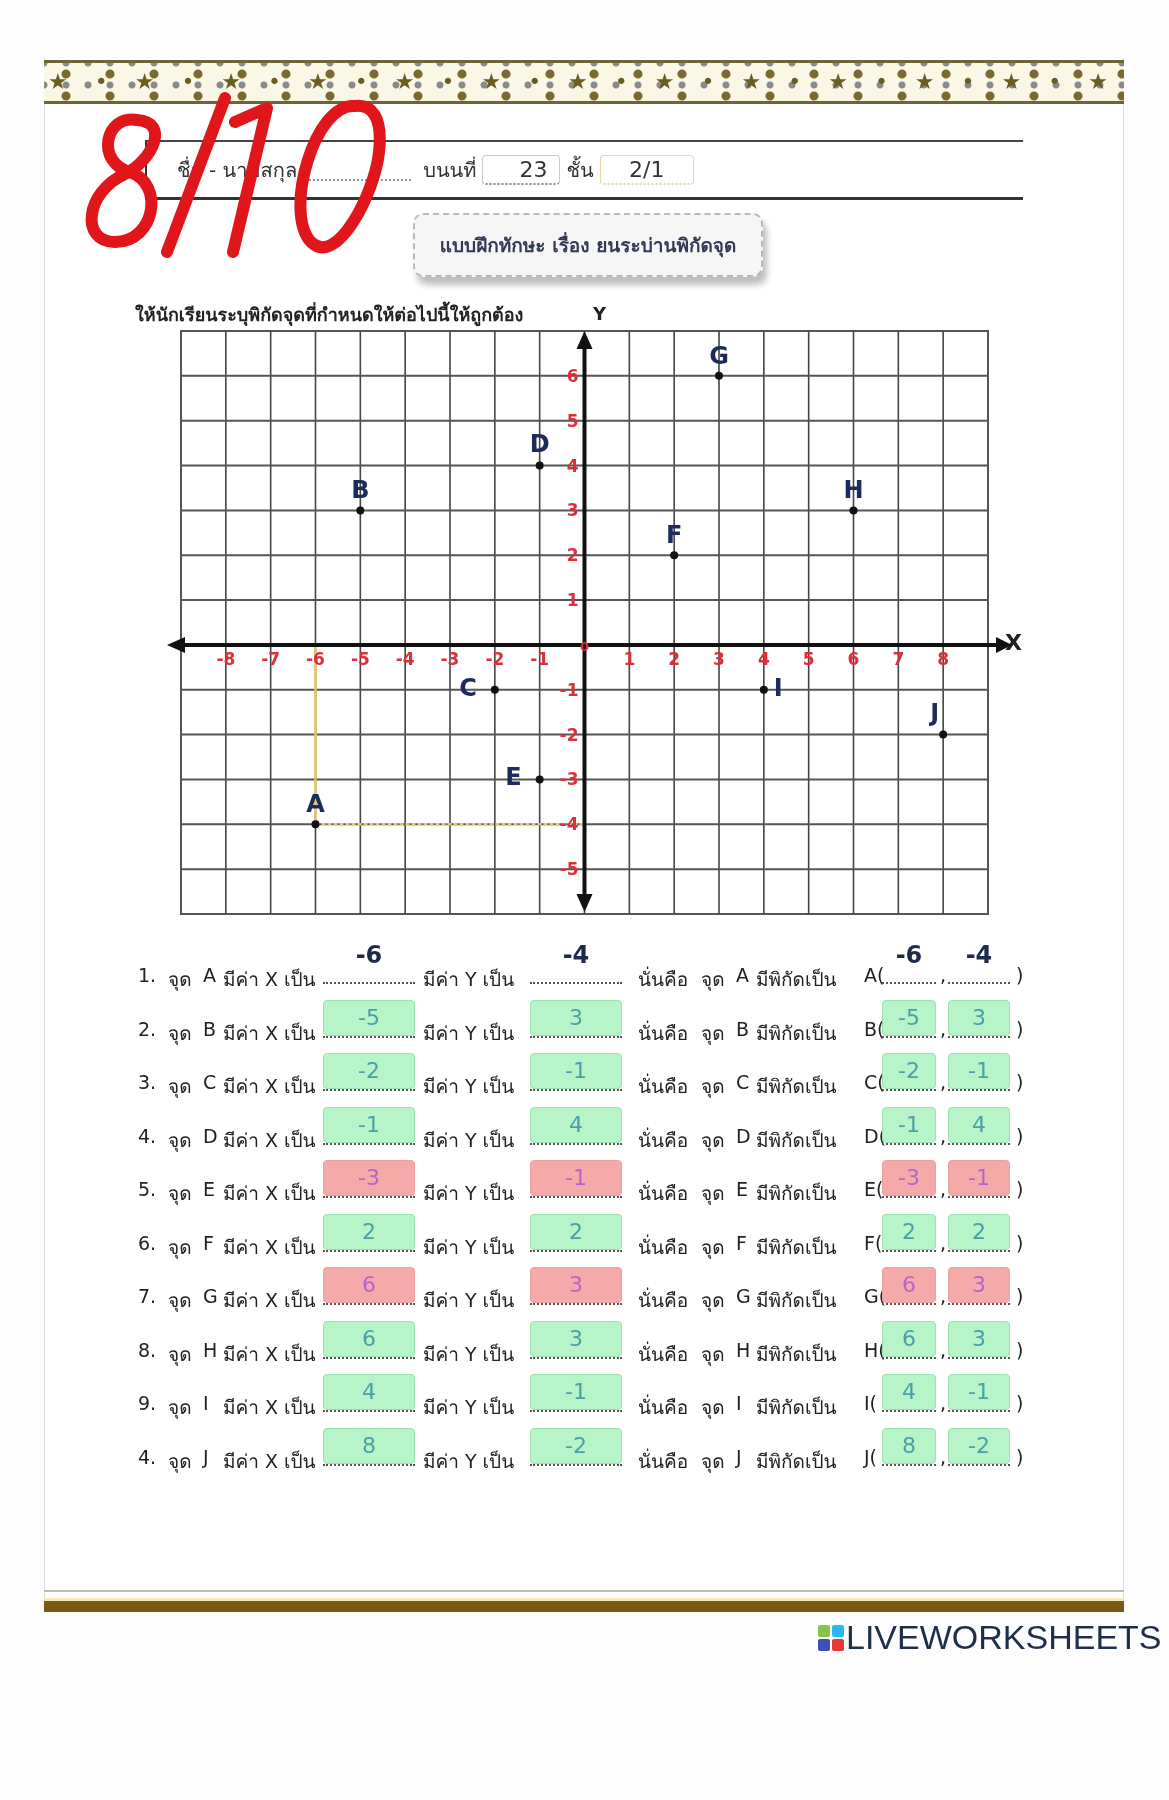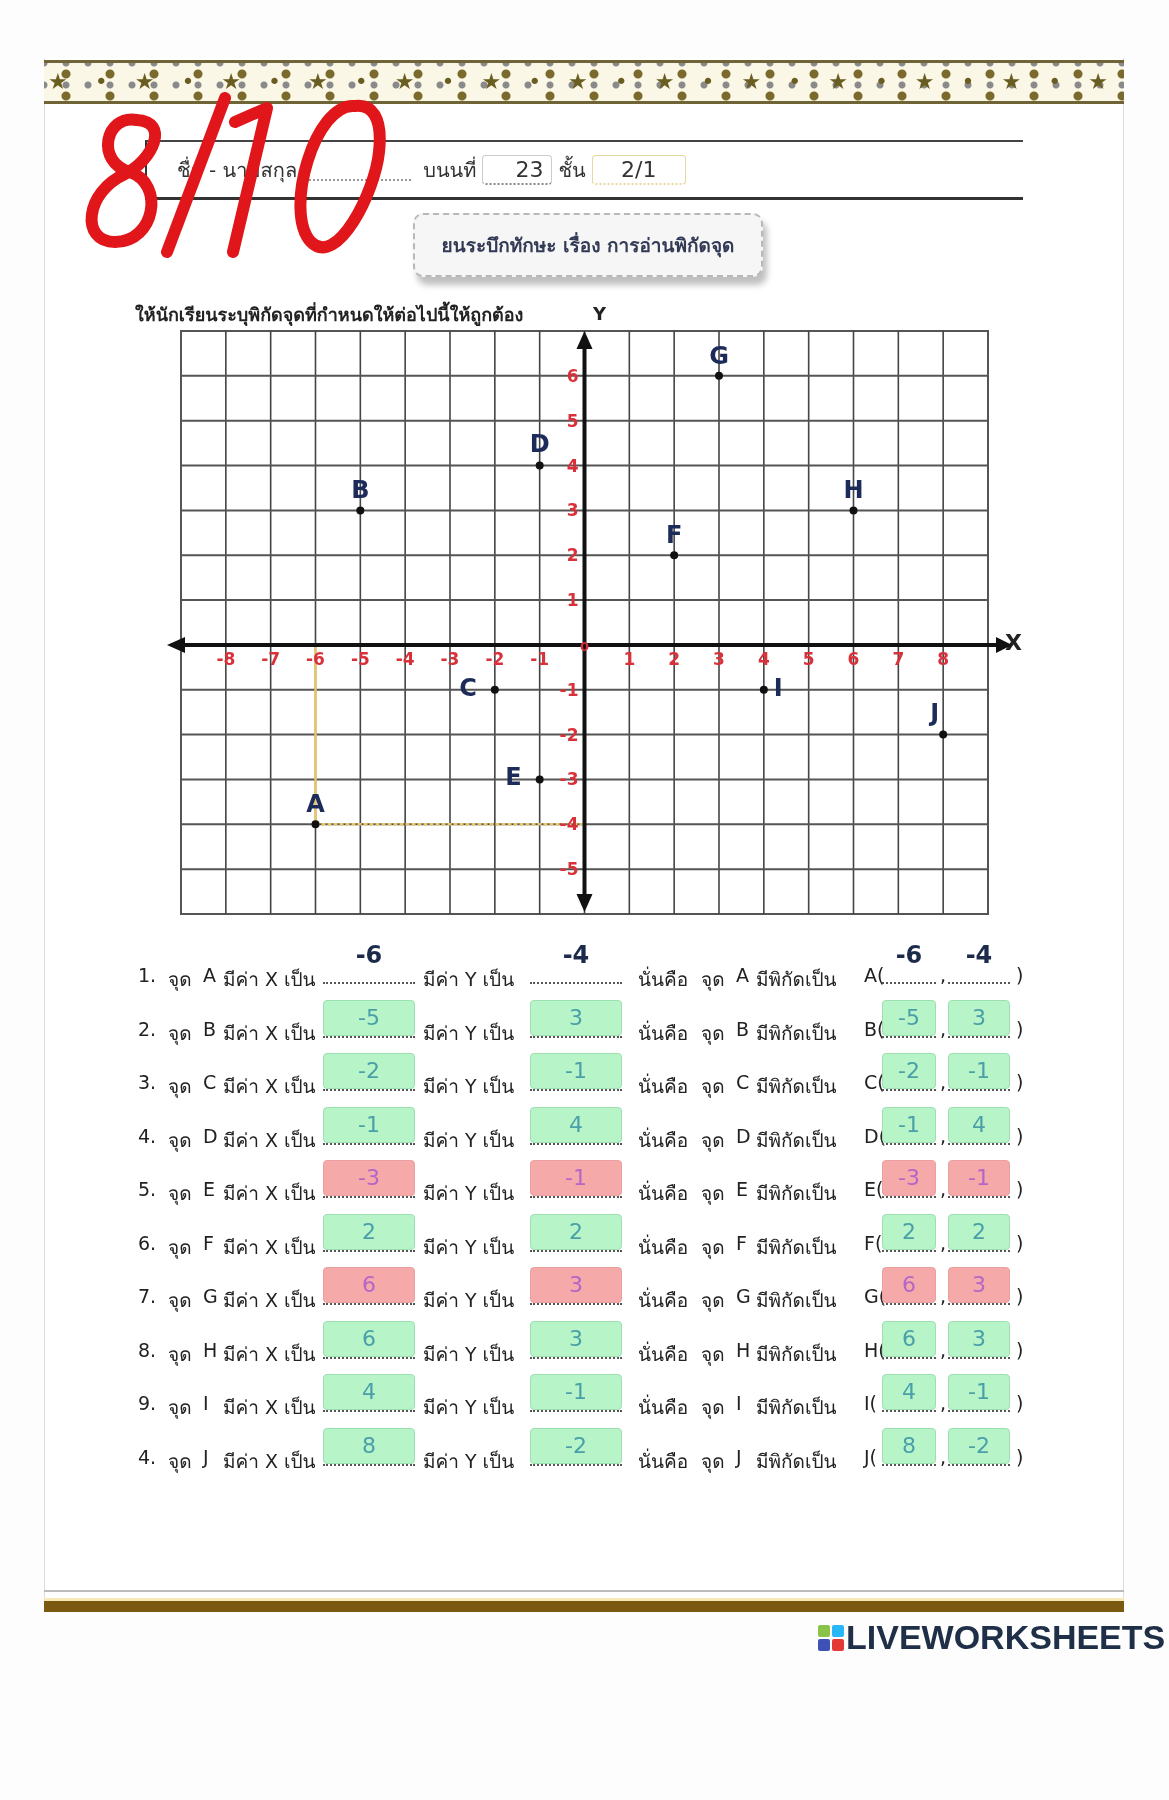--- a/index.html
+++ b/index.html
@@ -21,21 +21,21 @@
                       color: #6a5d22; font-size: 22px; line-height: 38px; letter-spacing: 10px; padding-left: 4px; }
 
   .name-bar { position: absolute; left: 145px; top: 140px; width: 878px; height: 60px;
               border-top: 2px solid #444; border-bottom: 3px solid #333; border-left: 2px solid #333;
               background: #fff; display: flex; align-items: center; font-size: 20px; color: #333; }
   .name-bar .lbl { margin-left: 30px; }
   .name-bar .dots { display: inline-block; width: 110px; border-bottom: 2px dotted #999; margin: 0 4px; height: 22px; }
   .field { display: inline-block; border: 1px solid #ccc; border-radius: 4px; border-bottom: 2px dotted #888;
            padding: 0 8px; height: 30px; line-height: 28px; font-size: 20px; color: #333; background: #fff; }
   .field.name { width: 295px; text-align: left; text-decoration: underline; }
-  .field.num { width: 70px; text-align: center; margin: 0 6px; font-size: 22px; padding-left: 32px; }
+  .field.num { width: 78px; text-align: center; margin: 0 6px; font-size: 22px; padding-left: 32px; }
   .field.cls { width: 94px; text-align: center; margin-left: 6px; border-color: #e5d9a0; font-size: 22px; }
 
   .score { position: absolute; left: 75px; top: 92px; width: 360px; height: 170px; pointer-events: none; }
   .score svg { width: 100%; height: 100%; }
   .score-text { position: absolute; left: 0; top: 0; font-size: 150px; font-style: italic; color: transparent; }
 
   .title-box { position: absolute; left: 413px; top: 213px; width: 350px; height: 64px;
                border: 2px dashed #b8b8b8; border-radius: 10px; background: #f6f6f6;
                box-shadow: 4px 8px 6px rgba(0,0,0,0.25);
                display: flex; align-items: center; justify-content: center;
@@ -56,21 +56,21 @@
   .ans.ok { background: #b7f5c9; border: 1px solid #9be0b0; color: #4a9fa8; }
   .ans.bad { background: #f6a9a9; border: 1px solid #eaa0a0; color: #b466c8; }
   .ans.given { background: transparent; color: #1c2b4a; font-weight: bold; font-size: 24px; top: -12px; border: none; }
 
   .footer-line1 { position: absolute; left: 44px; top: 1590px; width: 1080px; height: 2px; background: #bbb; }
   .footer-band { position: absolute; left: 44px; top: 1598px; width: 1080px; height: 14px; background: #7a5a10;
                  border-top: 3px solid #f5e9b5; }
   .logo { position: absolute; left: 818px; top: 1618px; display: flex; align-items: center; }
   .logo .mark { width: 26px; height: 26px; display: grid; grid-template-columns: 1fr 1fr; gap: 2px; margin-right: 2px; }
   .logo .mark span { display: block; border-radius: 2px; }
-  .logo .word { font-family: "Liberation Sans", sans-serif; font-weight: bold; font-size: 34px; color: #1f2f47; letter-spacing: 0px; }
+  .logo .word { font-family: "Liberation Sans", sans-serif; font-weight: normal; font-size: 34px; color: #1f2f47; letter-spacing: 0px; }
 </style>
 </head>
 <body>
 
 <div class="sheet"></div>
 
 <div class="star-band">
   <div class="stars">★ • ★ • ★ • ★ • ★ • ★ • ★ • ★ • ★ • ★ • ★ • ★ • ★ • ★ • ★ • ★ • ★ • ★ • ★ • ★ • ★ • ★ • ★ • ★ • ★ • ★ • ★ • ★ • ★ • ★ •</div>
 </div>
 
@@ -92,21 +92,21 @@
       <path d="M150 6 L92 160"></path>
 
       <path d="M160 30 L192 16 L158 160"></path>
 
       <path d="M280 14 C240 10 208 120 236 150 C262 176 300 100 304 60 C308 24 296 12 280 14 Z"></path>
     </g>
   </svg>
   <span class="score-text">8/10</span>
 </div>
 
-<div class="title-box">ยนระบึกทักษะ  เรื่อง  การอ่านพิกัดจุด</div>
+<div class="title-box">แบบฝึกทักษะ  เรื่อง  ยนระบ่านพิกัดจุด</div>
 
 <div class="instruction">ให้นักเรียนระบุพิกัดจุดที่กำหนดให้ต่อไปนี้ให้ถูกต้อง</div>
 <div class="y-label">Y</div>
 <div class="x-label">X</div>
 
 <div class="graph">
   <svg id="graph-svg" width="807" height="583">
       <rect x="0" y="0" width="807" height="583" fill="#fff" stroke="#555" stroke-width="2"></rect>
       <line x1="44.833333333333336" y1="0" x2="44.833333333333336" y2="583" stroke="#444" stroke-width="1.6"></line>
       <line x1="89.66666666666667" y1="0" x2="89.66666666666667" y2="583" stroke="#444" stroke-width="1.6"></line>

